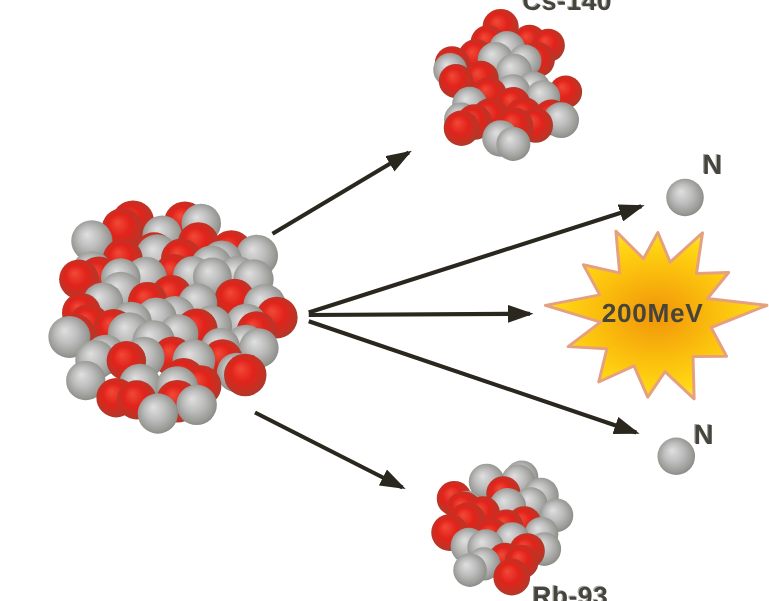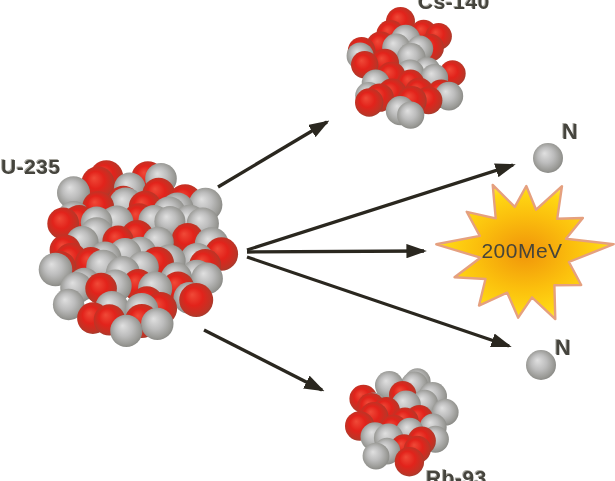--- a/index.html
+++ b/index.html
@@ -14,21 +14,21 @@
     color:#45443d; letter-spacing:0.5px; line-height:1.1;
     text-shadow:-1px -1px 0 #a9a8a1; white-space:nowrap;
   }
   #lbl-u235   { left:1px;   top:155px; }
   #lbl-cs140  { left:418px; top:-10px; }
   #lbl-rb93   { left:426px; top:466px; }
   #lbl-n-top  { left:562px; top:120px; font-size:22px; }
   #lbl-n-bot  { left:555px; top:336px; font-size:22px; }
   #lbl-energy {
     left:522px; top:251px; transform:translate(-50%,-50%);
-    font-weight:400; font-size:21px; color:#474539;
+    font-weight:700; font-size:21px; color:#474539;
     text-shadow:none; letter-spacing:0.5px;
   }
 </style>
 </head>
 <body>
 
 <div class="stage">
   <svg id="scene" width="615" height="481" viewBox="0 0 615 481">
     <defs id="scene-defs">
         <radialGradient id="gradP" cx=".5" cy=".5" r=".62" fx=".38" fy=".34">
@@ -198,19 +198,18 @@
         <circle cx="387.0" cy="451.1" r="13.3" fill="url(#gradN)"></circle>
         <circle cx="376.0" cy="456.1" r="13.4" fill="url(#gradN)"></circle>
         <circle cx="409.4" cy="461.7" r="14.7" fill="url(#gradP)"></circle>
       </g>
     <g id="layer-neutrons">
         <circle cx="548" cy="158" r="15" fill="url(#gradN)"></circle>
         <circle cx="541" cy="365" r="15" fill="url(#gradN)"></circle>
       </g>
   </svg>
 
-  <div class="lbl" id="lbl-u235">U-235</div>
   <div class="lbl" id="lbl-cs140">Cs-140</div>
   <div class="lbl" id="lbl-rb93">Rb-93</div>
   <div class="lbl" id="lbl-n-top">N</div>
   <div class="lbl" id="lbl-n-bot">N</div>
   <div class="lbl" id="lbl-energy">200MeV</div>
 </div>
 
 </body></html>

